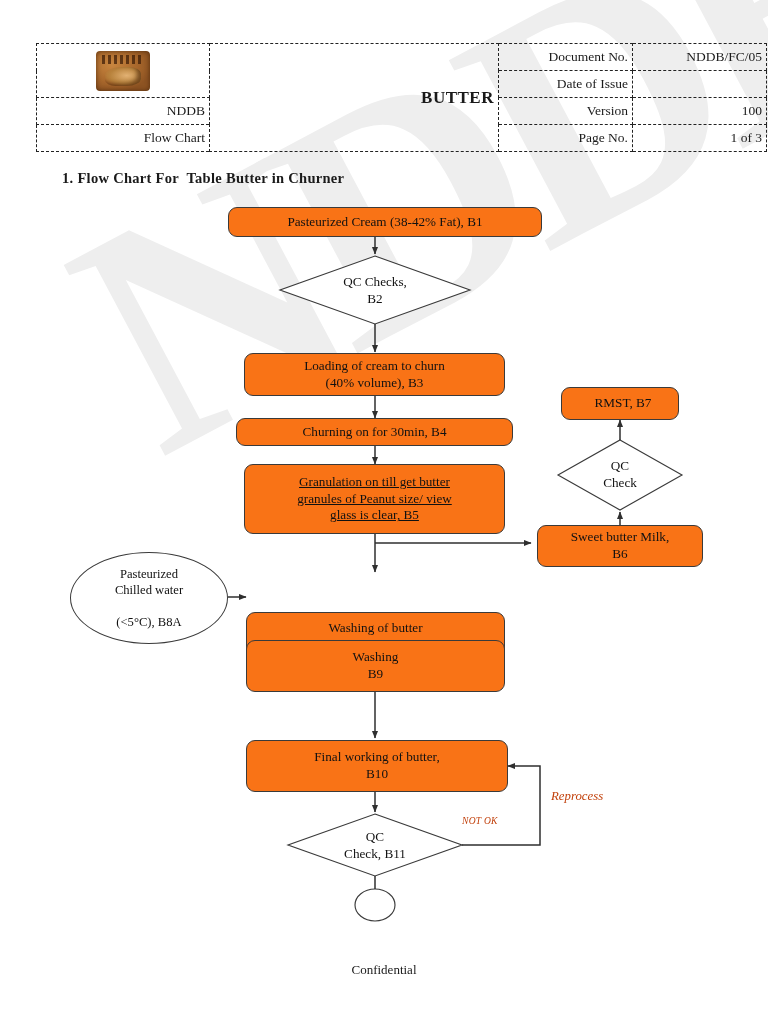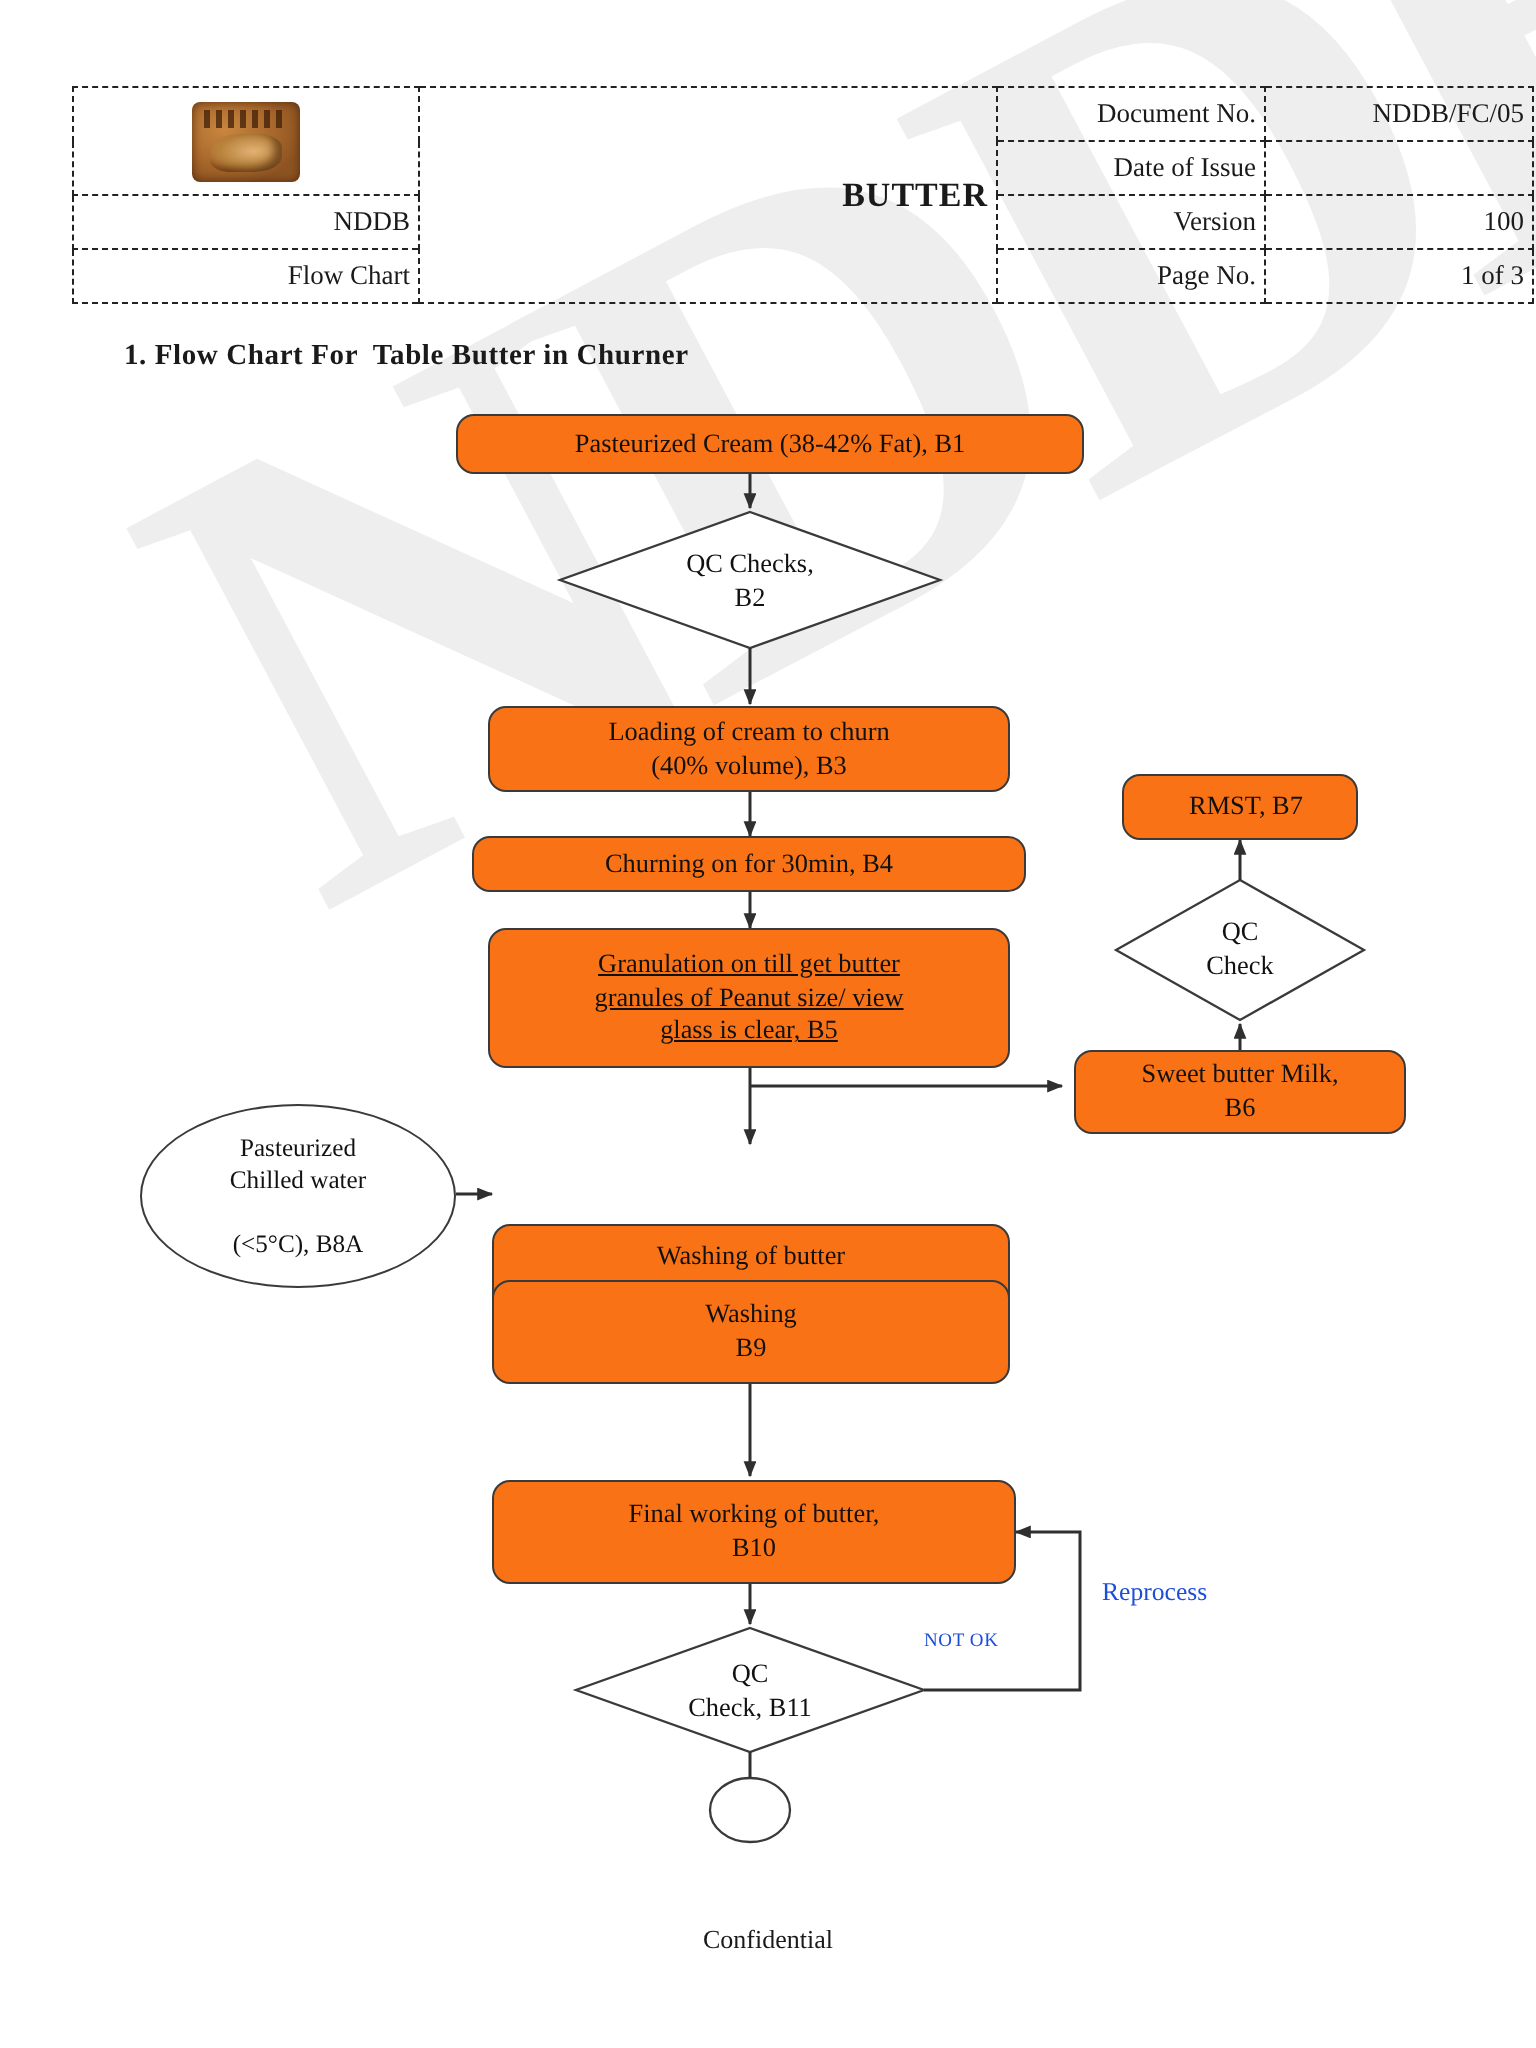--- a/index.html
+++ b/index.html
@@ -147,22 +147,23 @@
   .node.diamond-label {
     background: transparent;
     border: none;
   }
   .node .txt { white-space: pre-line; }
 
   .edge-label {
     position: absolute;
     z-index: 3;
     font-size: 12.8px;
-    color: #1d4ed8;
+    color: #c2410c;
     white-space: nowrap;
+    font-style: italic;
   }
   .edge-label.small {
     font-size: 9.5px;
     letter-spacing: .3px;
   }
 
   
   #footer {
     position: absolute;
     left: 0;

